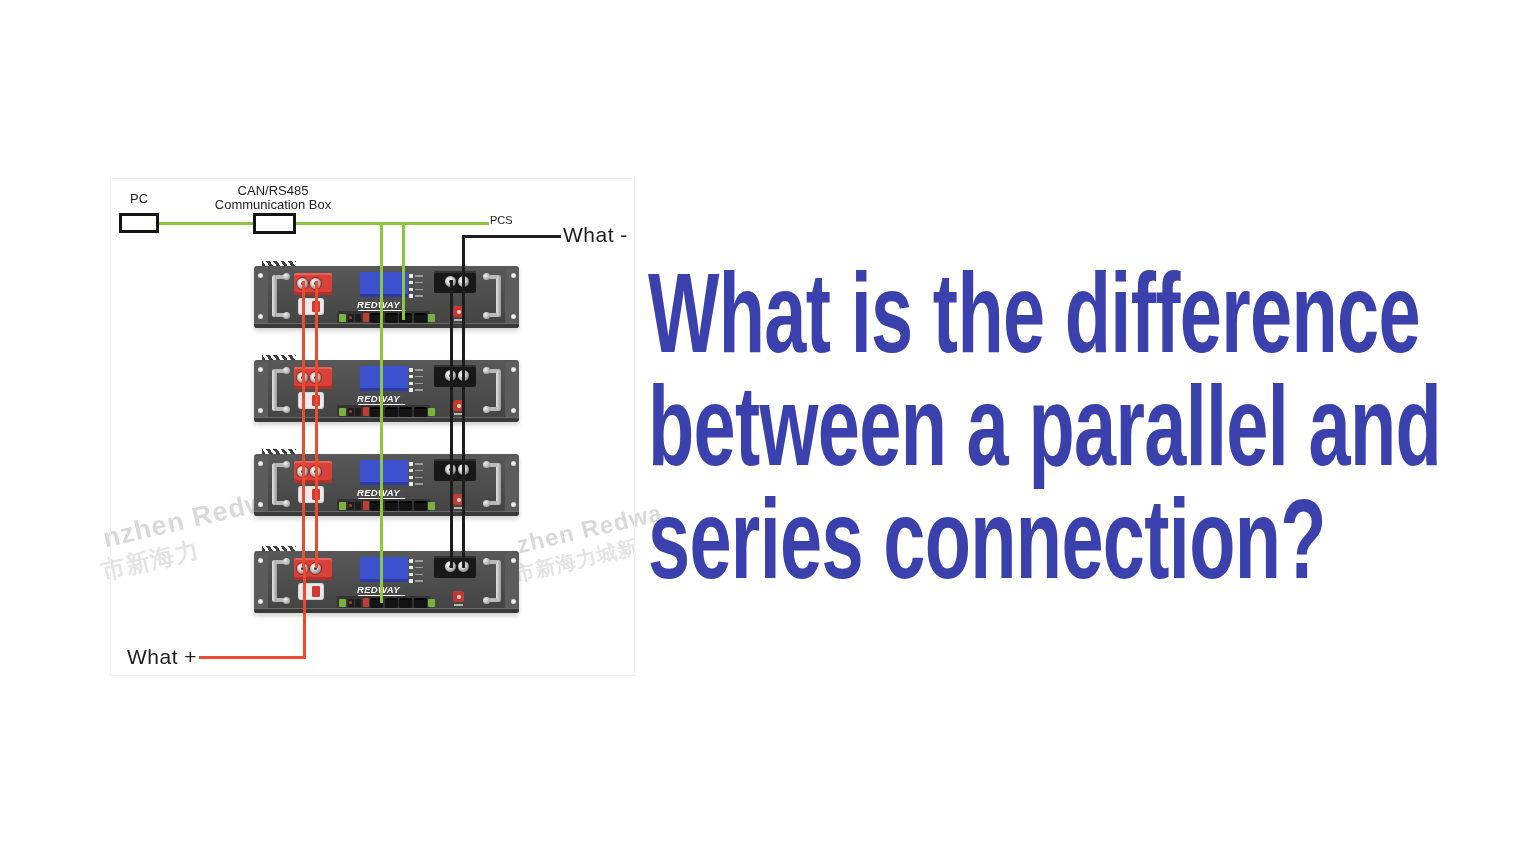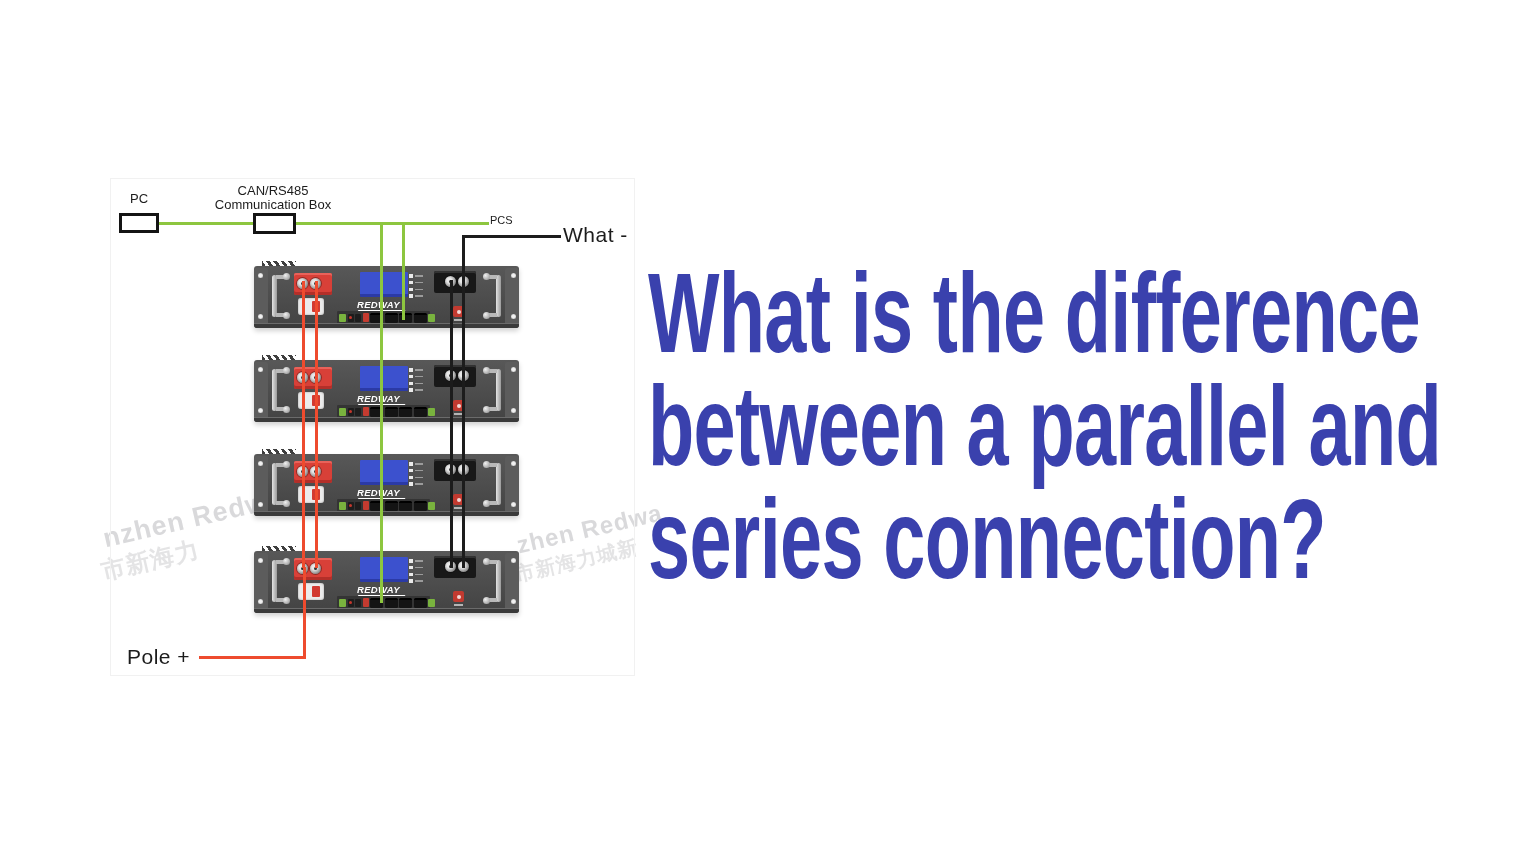--- a/index.html
+++ b/index.html
@@ -114,21 +114,21 @@
 
   <div class="diagram" id="diagram">
 
     <div class="dlabel lbl-pc">PC</div>
     <div class="dlabel lbl-comm">
       <div>CAN/RS485</div>
       <div>Communication Box</div>
     </div>
     <div class="dlabel lbl-pcs">PCS</div>
     <div class="dlabel lbl-pole-neg">What -</div>
-    <div class="dlabel lbl-pole-pos">Pole +</div>
+    <div class="dlabel lbl-pole-pos">What +</div>
 
     <div class="smallbox box-pc"></div>
     <div class="smallbox box-comm"></div>
 
     <div class="module" style="top: 87px;">
       <div class="serration"></div>
 
       <div class="ear l"></div>
       <div class="ear-hole" style="left:4px; top:7px;"></div>
       <div class="ear-hole" style="left:4px; top:48px;"></div>

